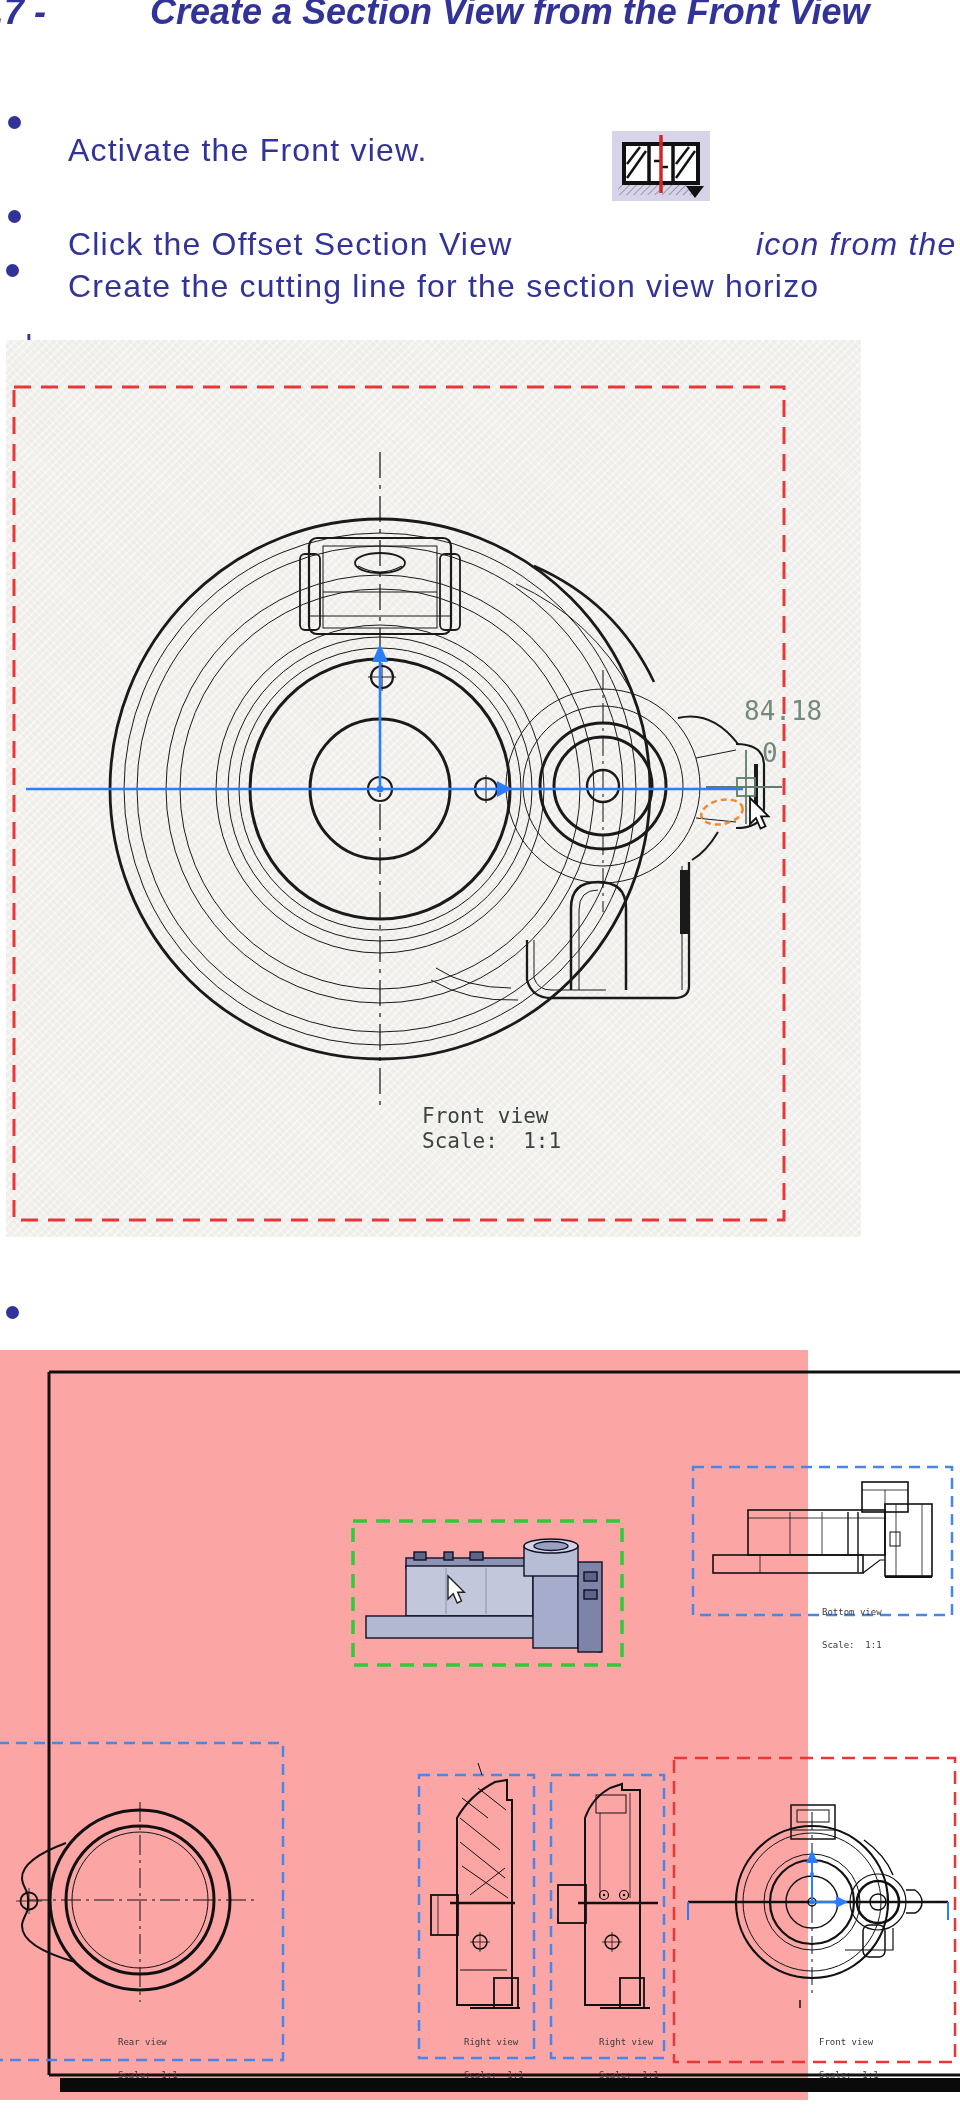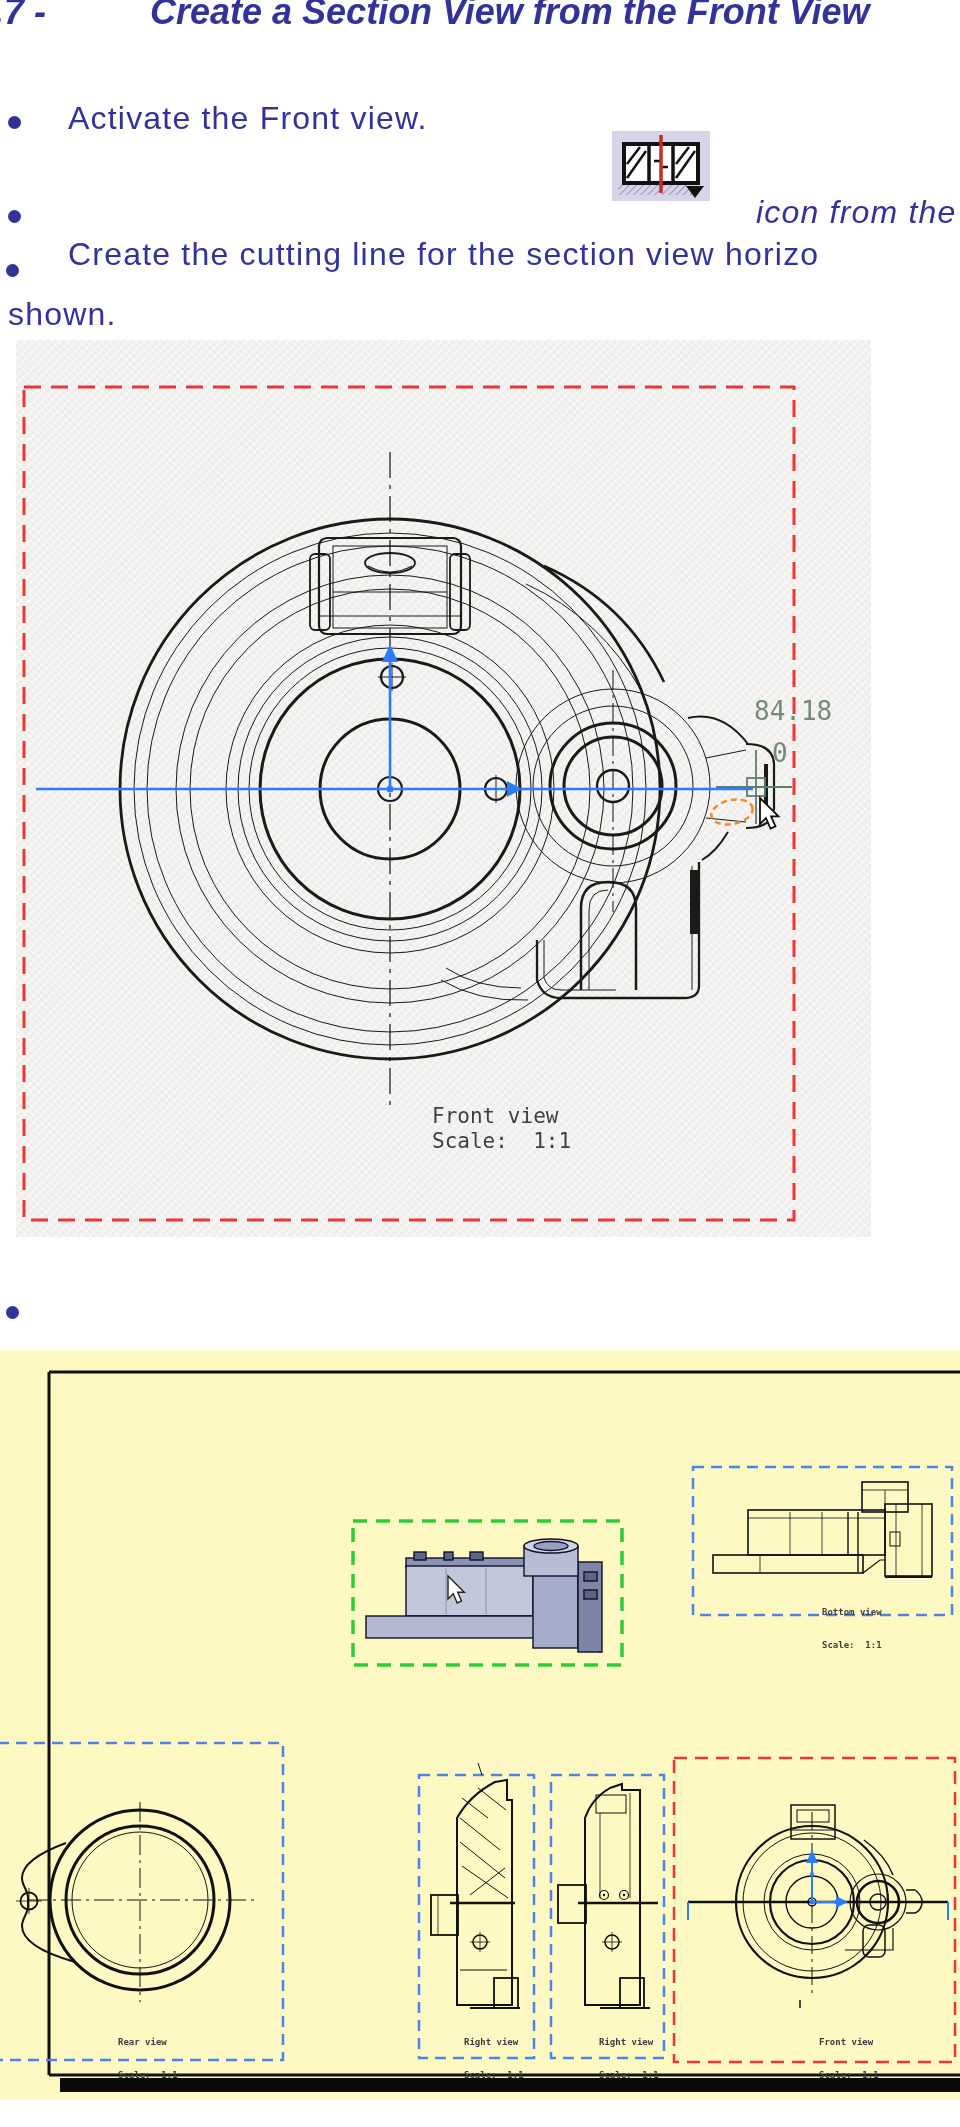--- a/index.html
+++ b/index.html
@@ -3,49 +3,50 @@
 <meta charset="utf-8">
 <style>
   html,body{margin:0;padding:0;background:#ffffff;}
   #page{position:relative;width:960px;height:2127px;background:#ffffff;overflow:hidden;
         font-family:"Liberation Sans",sans-serif;}
   #heading{position:absolute;top:-9px;left:0;width:1400px;height:46px;
            font-size:36px;font-weight:bold;font-style:italic;color:#323399;white-space:nowrap;}
   #heading .prefix{position:absolute;left:-6px;top:0;}
   #heading .main{position:absolute;left:150px;top:0;}
   .bullet-dot{position:absolute;width:13px;height:13px;border-radius:50%;background:#323399;}
-  .bullet-text{position:absolute;font-size:32px;letter-spacing:1.2px;color:#323399;white-space:nowrap;}
+  .bullet-text{position:absolute;font-size:32px;letter-spacing:1.2px;color:#323399;white-space:nowrap;margin-top:32px;}
   
   #osv-icon{position:absolute;left:612px;top:131px;width:98px;height:70px;background:#d7d3e8;}
   
-  #fig1{position:absolute;left:16px;top:340px;width:855px;height:897px;background:#f2f1ee;
+  #fig1{position:absolute;left:6px;top:340px;width:855px;height:897px;background:#f2f1ee;
         background-image:repeating-linear-gradient(45deg,rgba(0,0,0,0.02) 0 2px,transparent 2px 5px),
                          repeating-linear-gradient(-45deg,rgba(255,255,255,0.5) 0 2px,transparent 2px 6px);text-align:right;}
   #fig1 svg{position:absolute;left:0;top:0;}
   .dim-text{position:absolute;font-family:"DejaVu Sans Mono",monospace;color:#74897c;font-size:26px;white-space:pre;}
   .cad-label{position:absolute;font-family:"DejaVu Sans Mono",monospace;color:#3c423e;font-size:21px;white-space:pre;line-height:25px;}
   
-  #fig2{position:absolute;left:0;top:1350px;width:960px;height:750px;background:#fef9c3;font-weight:bold;}
+  #fig2{position:absolute;left:0;top:1350px;width:808px;height:750px;background:#fca5a5;}
   .sheet-label{position:absolute;font-family:"DejaVu Sans Mono",monospace;color:#3b3b3b;
                font-size:9px;line-height:11px;white-space:pre;}
 </style>
 </head>
 <body>
 
 <div id="page">
 
   <div id="heading">
     <span class="prefix">.7 -</span>
     <span class="main">Create a Section View from the Front View</span>
   </div>
 
   <span class="bullet-dot" style="left:8px;top:116px;"></span>
   <div class="bullet-text" style="left:68px;top:100px;">Activate the Front view.</div>
 
   <span class="bullet-dot" style="left:8px;top:210px;"></span>
+  <div class="bullet-text" style="left:68px;top:194px;">Click the Offset Section View</div>
   <div id="osv-icon">
     <svg width="98" height="70" viewBox="0 0 98 70">
       <rect x="0" y="0" width="98" height="70" fill="#d7d3e8"></rect>
 
       <defs>
         <pattern id="ghatch" width="5" height="5" patternUnits="userSpaceOnUse" patternTransform="rotate(45)">
           <rect width="5" height="5" fill="#d7d3e8"></rect>
             <line x1="0" y1="0" x2="0" y2="5" stroke="#9a96ad" stroke-width="2"></line>
         </pattern>
       </defs>

